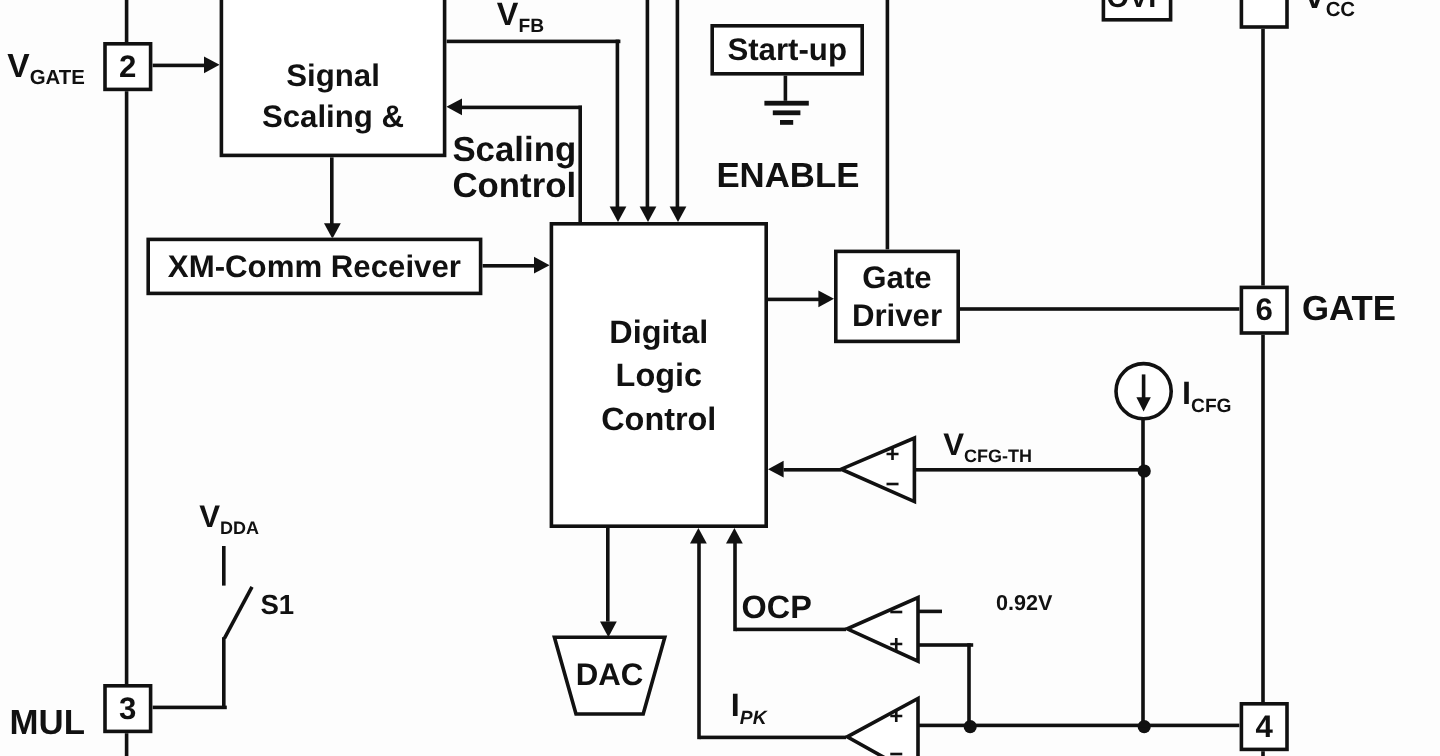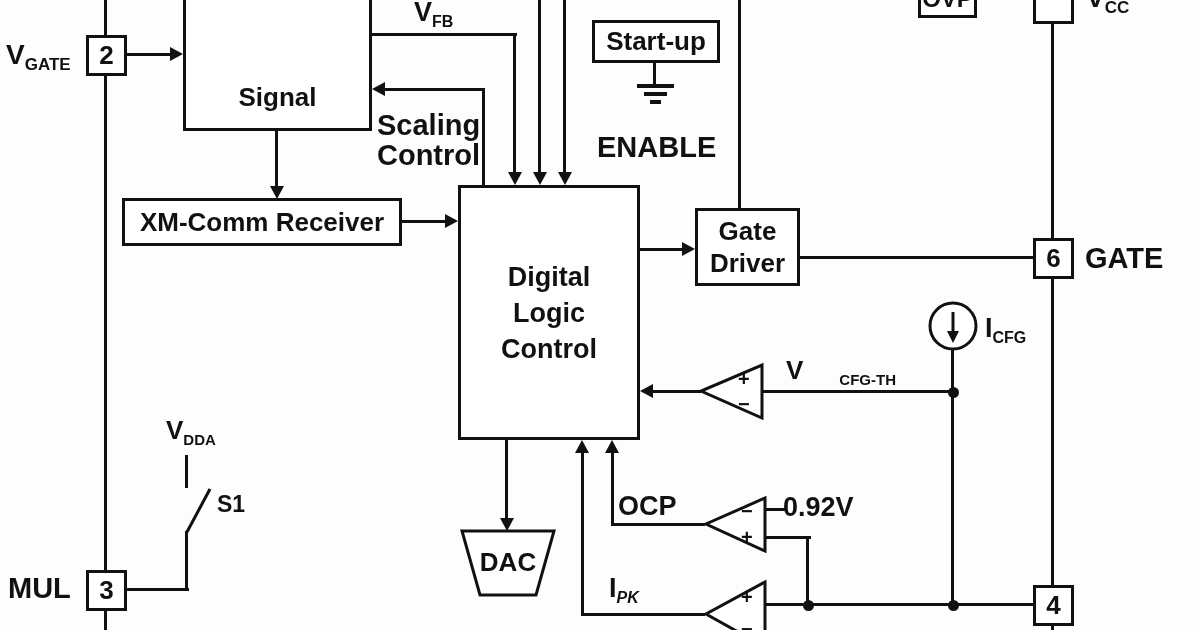--- a/index.html
+++ b/index.html
@@ -108,20 +108,21 @@
     <g>
       <line x1="187" y1="532" x2="210" y2="489" stroke="#111" stroke-width="3"></line>
     </g>
     <g>
       <polygon points="462,531 554,531 536,595 480,595" fill="#fff" stroke="#111" stroke-width="3"></polygon>
     </g>
   </svg>
 
   <div class="box" style="left:183px;top:-52px;width:189px;height:183px;font-size:26px;line-height:34px;justify-content:flex-end;padding-bottom:14px;">
     <div>Signal</div>
+    <div>Scaling &amp;</div>
   </div>
 
   <div class="box" style="left:592px;top:20px;width:128px;height:43px;font-size:26px;">
     <div>Start-up</div>
   </div>
 
   <div class="box" style="left:122px;top:198px;width:280px;height:48px;font-size:26px;">
     <div>XM-Comm Receiver</div>
   </div>
 
@@ -152,21 +153,21 @@
     <div>6</div>
   </div>
   <div class="box pin" style="left:1033px;top:585px;">
     <div>4</div>
   </div>
   <div class="box pin" style="left:1033px;top:-15px;height:39px;"></div>
 
   <div class="lbl" style="left:6px;top:40px;font-size:28px;">
     <span>V</span><span class="sub" style="font-size:17px;">GATE</span>
   </div>
-  <div class="lbl" style="left:8px;top:573px;font-size:29px;">MUL</div>
+  <div class="lbl" style="left:8px;top:588px;font-size:29px;">MUL</div>
   <div class="lbl" style="left:1085px;top:243px;font-size:29px;">GATE</div>
   <div class="lbl" style="left:1086px;top:-17px;font-size:28px;">
     <span>V</span><span class="sub" style="font-size:17px;">CC</span>
   </div>
 
   <div class="lbl" style="left:414px;top:-2px;font-size:27px;">
     <span>V</span><span class="sub" style="font-size:16px;">FB</span>
   </div>
   <div class="lbl" style="left:377px;top:110px;width:102px;text-align:center;font-size:29px;line-height:30px;white-space:normal;">
     <div>Scaling</div>
@@ -174,24 +175,24 @@
   </div>
   <div class="lbl" style="left:597px;top:132px;font-size:29px;">ENABLE</div>
   <div class="lbl" style="left:166px;top:417px;font-size:26px;">
     <span>V</span><span class="sub" style="font-size:15px;">DDA</span>
   </div>
   <div class="lbl" style="left:217px;top:492px;font-size:23px;">S1</div>
   <div class="lbl" style="left:985px;top:314px;font-size:27px;">
     <span>I</span><span class="sub" style="font-size:16px;">CFG</span>
   </div>
   <div class="lbl" style="left:786px;top:357px;font-size:26px;">
-    <span>V</span><span class="sub" style="font-size:15px;margin-left:36px;">CFG-TH</span>
+    <span>V</span><span class="sub" style="font-size:15px;">CFG-TH</span>
   </div>
   <div class="lbl" style="left:618px;top:492px;font-size:27px;">OCP</div>
-  <div class="lbl" style="left:783px;top:493px;font-size:27px;">0.92V</div>
+  <div class="lbl" style="left:830px;top:493px;font-size:18px;">0.92V</div>
   <div class="lbl" style="left:609px;top:574px;font-size:27px;">
     <span>I</span><span class="sub" style="font-size:16px;font-style:italic;">PK</span>
   </div>
 
   <div class="sign" style="left:738px;top:369px;">+</div>
   <div class="sign" style="left:738px;top:394px;">−</div>
   <div class="sign" style="left:741px;top:501px;">−</div>
   <div class="sign" style="left:741px;top:527px;">+</div>
   <div class="sign" style="left:741px;top:587px;">+</div>
   <div class="sign" style="left:741px;top:619px;">−</div>

